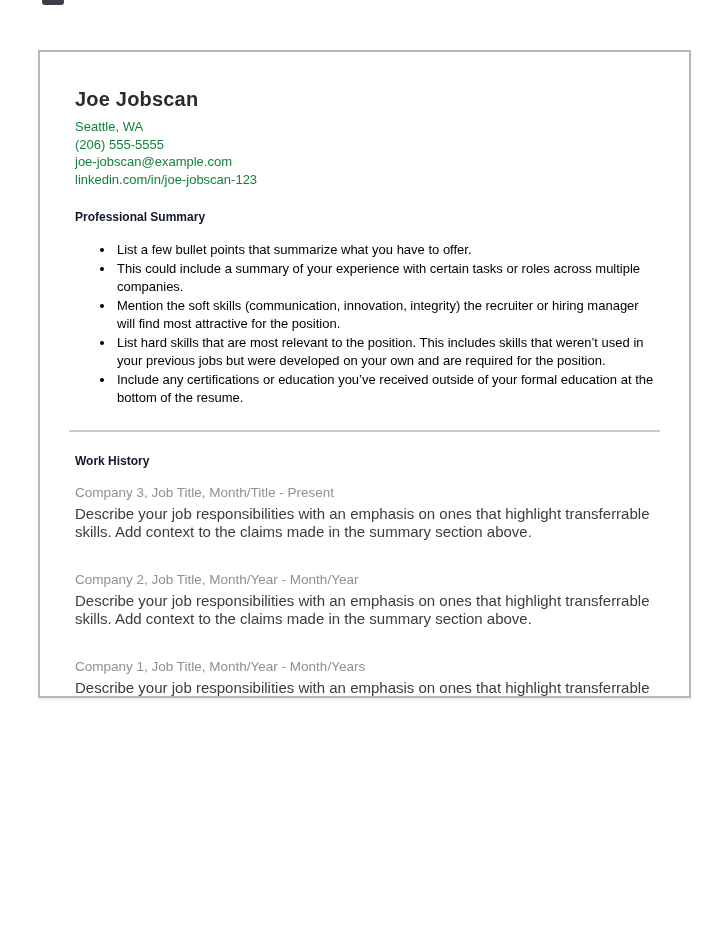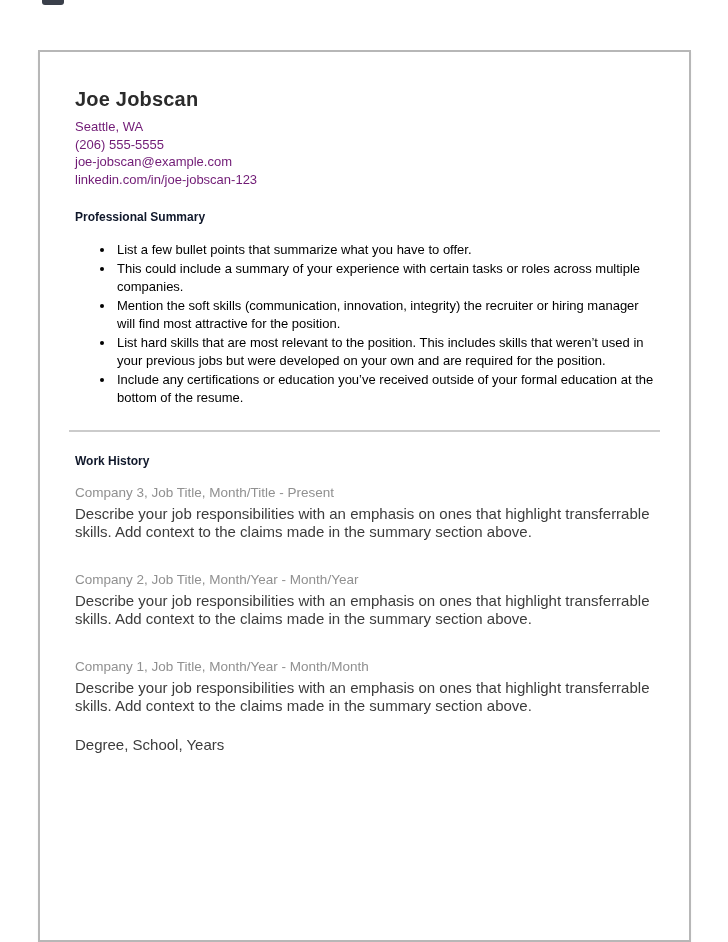--- a/index.html
+++ b/index.html
@@ -22,39 +22,39 @@
     width: 22px;
     height: 5px;
     background: #3a3f4a;
     border-radius: 0 0 3px 3px;
   }
   .page {
     position: absolute;
     left: 38px;
     top: 50px;
     width: 653px;
-    height: 892px;
+    height: 648px;
     box-sizing: border-box;
     background: #ffffff;
     border: 2px solid #b7b7b7;
     box-shadow: 0 2px 2px rgba(0,0,0,0.06);
     padding: 36px 35px 40px 35px;
     overflow: hidden;
   }
   h1.name {
     margin: 0 0 7px 0;
     font-size: 20px;
     font-weight: 700;
     color: #2b2b2b;
     letter-spacing: 0.2px;
   }
   .contact-line {
     font-size: 13px;
     line-height: 17.5px;
-    color: #701a75;
+    color: #15803d;
   }
   h2.section-title {
     margin: 22px 0 17px 0;
     font-size: 12px;
     font-weight: 700;
     text-align: left;
     color: #0f172a;
   }
   ul.bullets {
     margin: 0;
@@ -129,21 +129,21 @@
       <p class="job-heading">Company 3, Job Title, Month/Title - Present</p>
       <p class="job-desc">Describe your job responsibilities with an emphasis on ones that highlight transferrable skills. Add context to the claims made in the summary section above.</p>
     </div>
 
     <div class="job">
       <p class="job-heading">Company 2, Job Title, Month/Year - Month/Year</p>
       <p class="job-desc">Describe your job responsibilities with an emphasis on ones that highlight transferrable skills. Add context to the claims made in the summary section above.</p>
     </div>
 
     <div class="job">
-      <p class="job-heading">Company 1, Job Title, Month/Year - Month/Month</p>
+      <p class="job-heading">Company 1, Job Title, Month/Year - Month/Years</p>
       <p class="job-desc">Describe your job responsibilities with an emphasis on ones that highlight transferrable skills. Add context to the claims made in the summary section above.</p>
     </div>
   </section>
 
   <section>
     <p class="edu-entry">Degree, School, Years</p>
   </section>
 
 </div>
 

